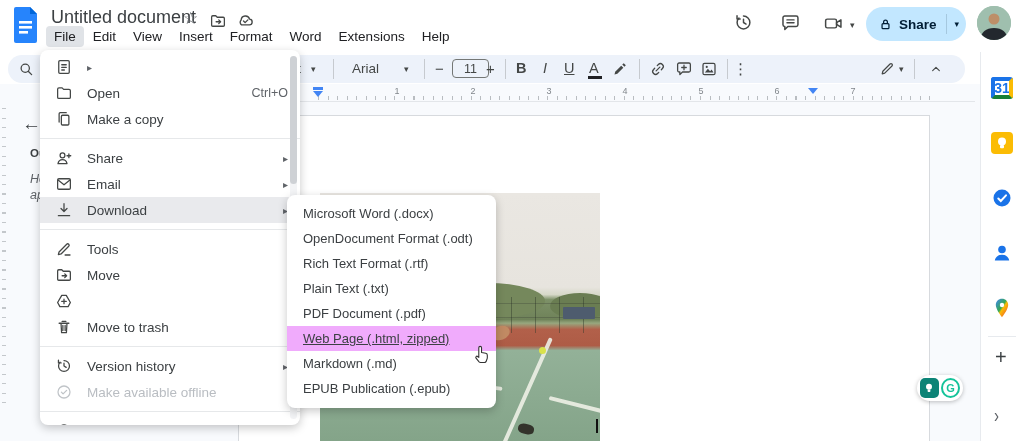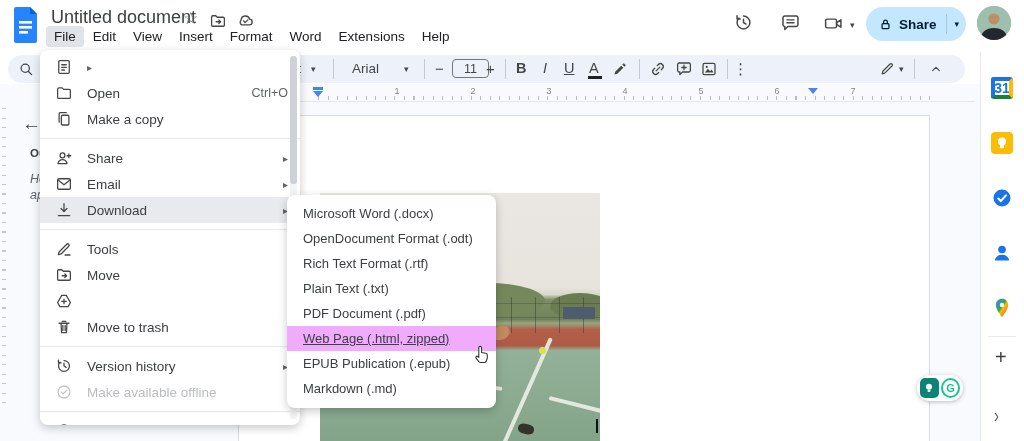--- a/index.html
+++ b/index.html
@@ -429,22 +429,22 @@
     <div class="abs msb-thumb"></div>
   </div>
 
   <div class="abs submenu">
     <div class="sub-row">Microsoft Word (.docx)</div>
     <div class="sub-row">OpenDocument Format (.odt)</div>
     <div class="sub-row">Rich Text Format (.rtf)</div>
     <div class="sub-row">Plain Text (.txt)</div>
     <div class="sub-row">PDF Document (.pdf)</div>
     <div class="sub-row hl">Web Page (.html, zipped)</div>
+    <div class="sub-row">Markdown (.md)</div>
     <div class="sub-row">EPUB Publication (.epub)</div>
-    <div class="sub-row">Markdown (.md)</div>
   </div>
 
   <div class="abs cursor" style="left:471px; top:344px;">
     <svg width="22" height="22" viewBox="0 0 24 24">
         <path d="M8.5 11V4.2c0-.9.7-1.6 1.5-1.6s1.5.7 1.5 1.6v5l4.6.9c1 .2 1.7 1.1 1.7 2.1v2.6c0 .3 0 .6-.1.9l-1.1 3.1c-.3.8-1 1.3-1.8 1.3h-4.5c-.6 0-1.1-.3-1.5-.7l-3.3-4c-.4-.5-.4-1.3.1-1.7.4-.4 1.1-.5 1.6-.1l1.3 1z" fill="#fff" stroke="#333" stroke-width="1.2" stroke-linejoin="round"></path>
       </svg>
   </div>
 
   <div class="abs strip"></div>
   <div class="abs strip-ico cal" style="top:77px;">31</div>

